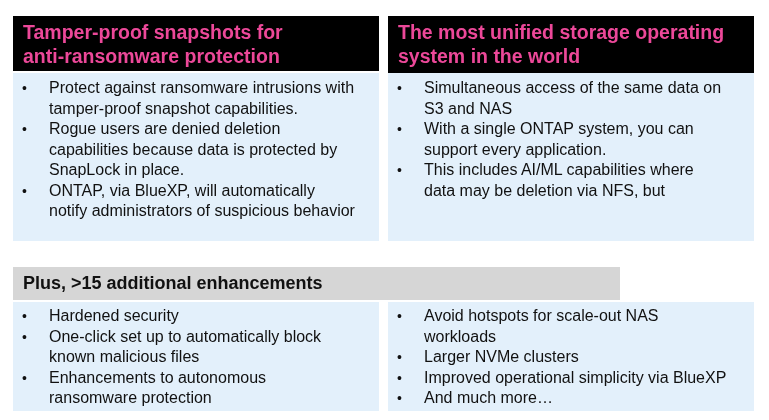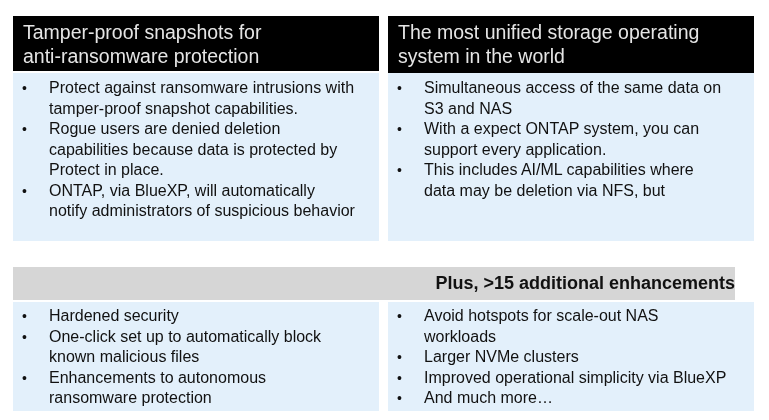--- a/index.html
+++ b/index.html
@@ -1,18 +1,18 @@
 <!DOCTYPE html>
 <html><head>
 <meta charset="utf-8">
 <style>
   html, body { margin: 0; padding: 0; background: #ffffff; }
   body { width: 769px; height: 420px; position: relative; overflow: hidden;
          font-family: "Liberation Sans", sans-serif; color: #111; }
-  .hdr { position: absolute; background: #000; color: #e5e5e5; font-weight: normal;
+  .hdr { position: absolute; background: #000; color: #ec4899; font-weight: bold;
          font-size: 19.5px; line-height: 24px; padding: 4px 0 11px 10px; box-sizing: border-box; }
   .body { position: absolute; background: #e3f0fb; box-sizing: border-box; }
   ul { list-style: none; margin: 0; padding: 0; }
   li { position: relative; font-size: 16px; line-height: 20.5px; padding-left: 36px; }
   li .bullet { position: absolute; left: 9px; top: 0; font-size: 14px; }
   .gray { position: absolute; background: #d6d6d6; color: #111; font-weight: bold;
           font-size: 18px; line-height: 33px; padding-left: 10px; box-sizing: border-box; }
 </style>
 </head>
 <body>
@@ -25,21 +25,21 @@
   <ul id="list-top-left">
       <li>
         <span class="bullet">•</span>
         <div>Protect against ransomware intrusions with</div>
         <div>tamper-proof snapshot capabilities.</div>
       </li>
       <li>
         <span class="bullet">•</span>
         <div>Rogue users are denied deletion</div>
         <div>capabilities because data is protected by</div>
-        <div>Protect in place.</div>
+        <div>SnapLock in place.</div>
       </li>
       <li>
         <span class="bullet">•</span>
         <div>ONTAP, via BlueXP, will automatically</div>
         <div>notify administrators of suspicious behavior</div>
       </li>
     </ul>
 </div>
 
 <div class="hdr" style="left:388px; top:16px; width:366px; height:71px;">
@@ -48,32 +48,32 @@
 </div>
 <div class="body" style="left:388px; top:73px; width:366px; height:168px; padding-top:5px;">
   <ul id="list-top-right">
       <li>
         <span class="bullet">•</span>
         <div>Simultaneous access of the same data on</div>
         <div>S3 and NAS</div>
       </li>
       <li>
         <span class="bullet">•</span>
-        <div>With a expect ONTAP system, you can</div>
+        <div>With a single ONTAP system, you can</div>
         <div>support every application.</div>
       </li>
       <li>
         <span class="bullet">•</span>
         <div>This includes AI/ML capabilities where</div>
         <div>data may be deletion via NFS, but</div>
       </li>
     </ul>
 </div>
 
-<div class="gray" style="left:13px; top:267px; width:722px; height:33px;text-align:right;">
+<div class="gray" style="left:13px; top:267px; width:607px; height:33px;">
   <span>Plus, &gt;15 additional enhancements</span>
 </div>
 <div class="body" style="left:13px; top:302px; width:366px; height:109px; padding-top:4px;">
   <ul id="list-bottom-left">
       <li>
         <span class="bullet">•</span>
         <div>Hardened security</div>
       </li>
       <li>
         <span class="bullet">•</span>

